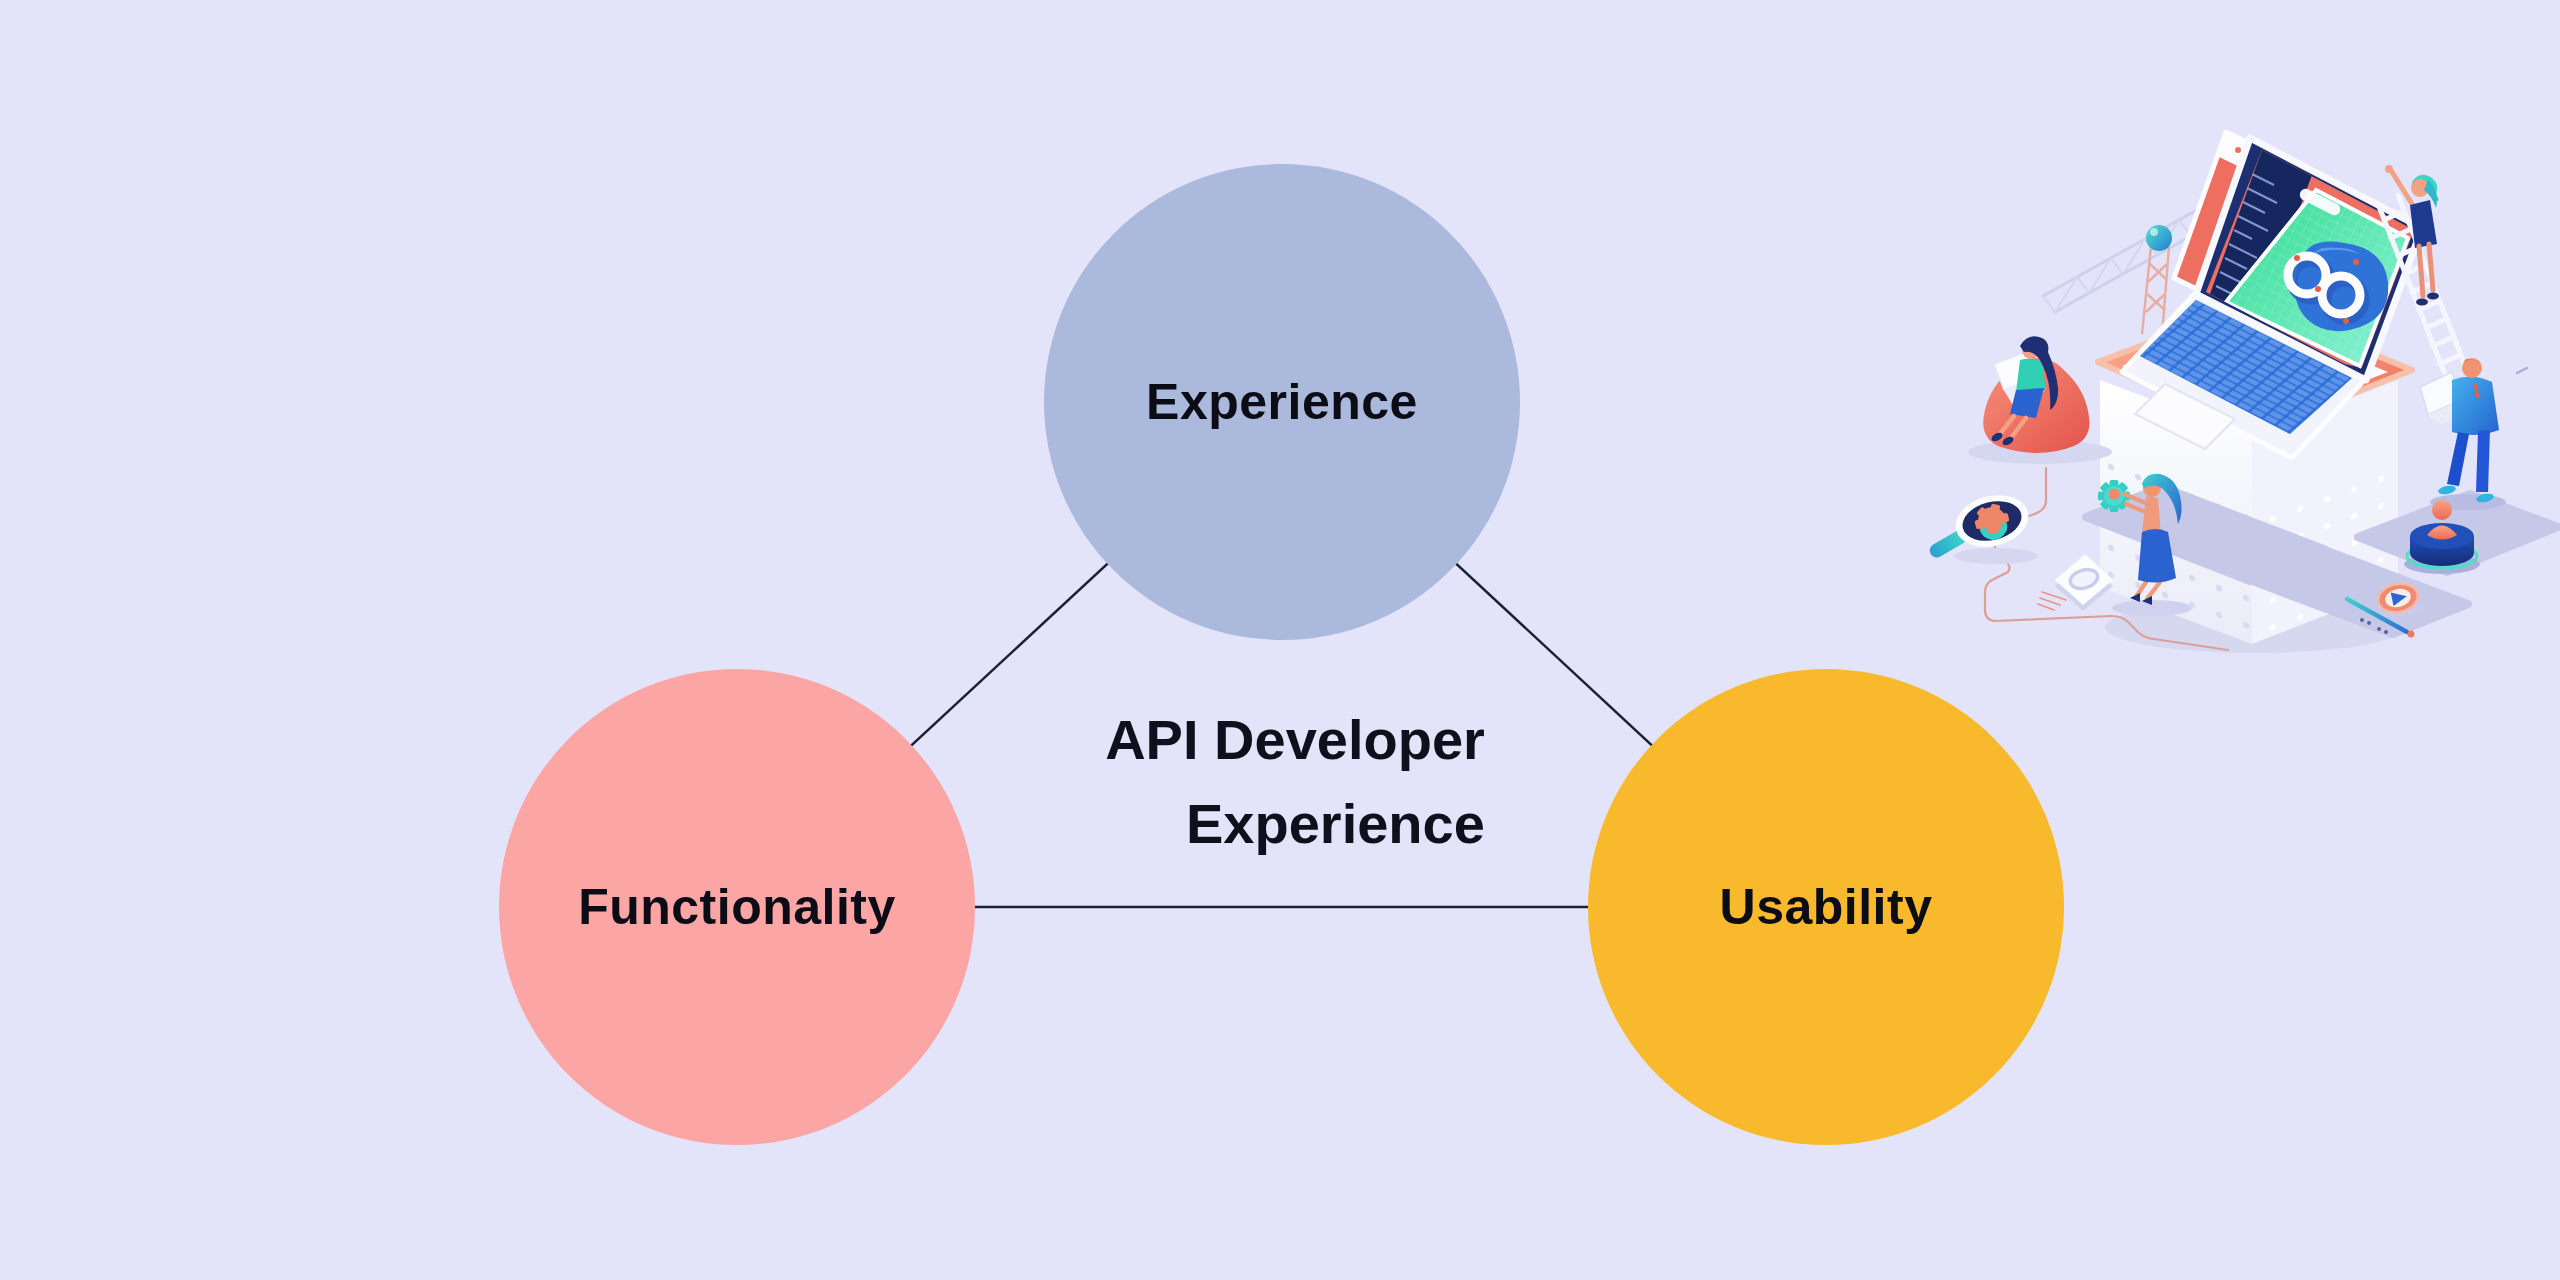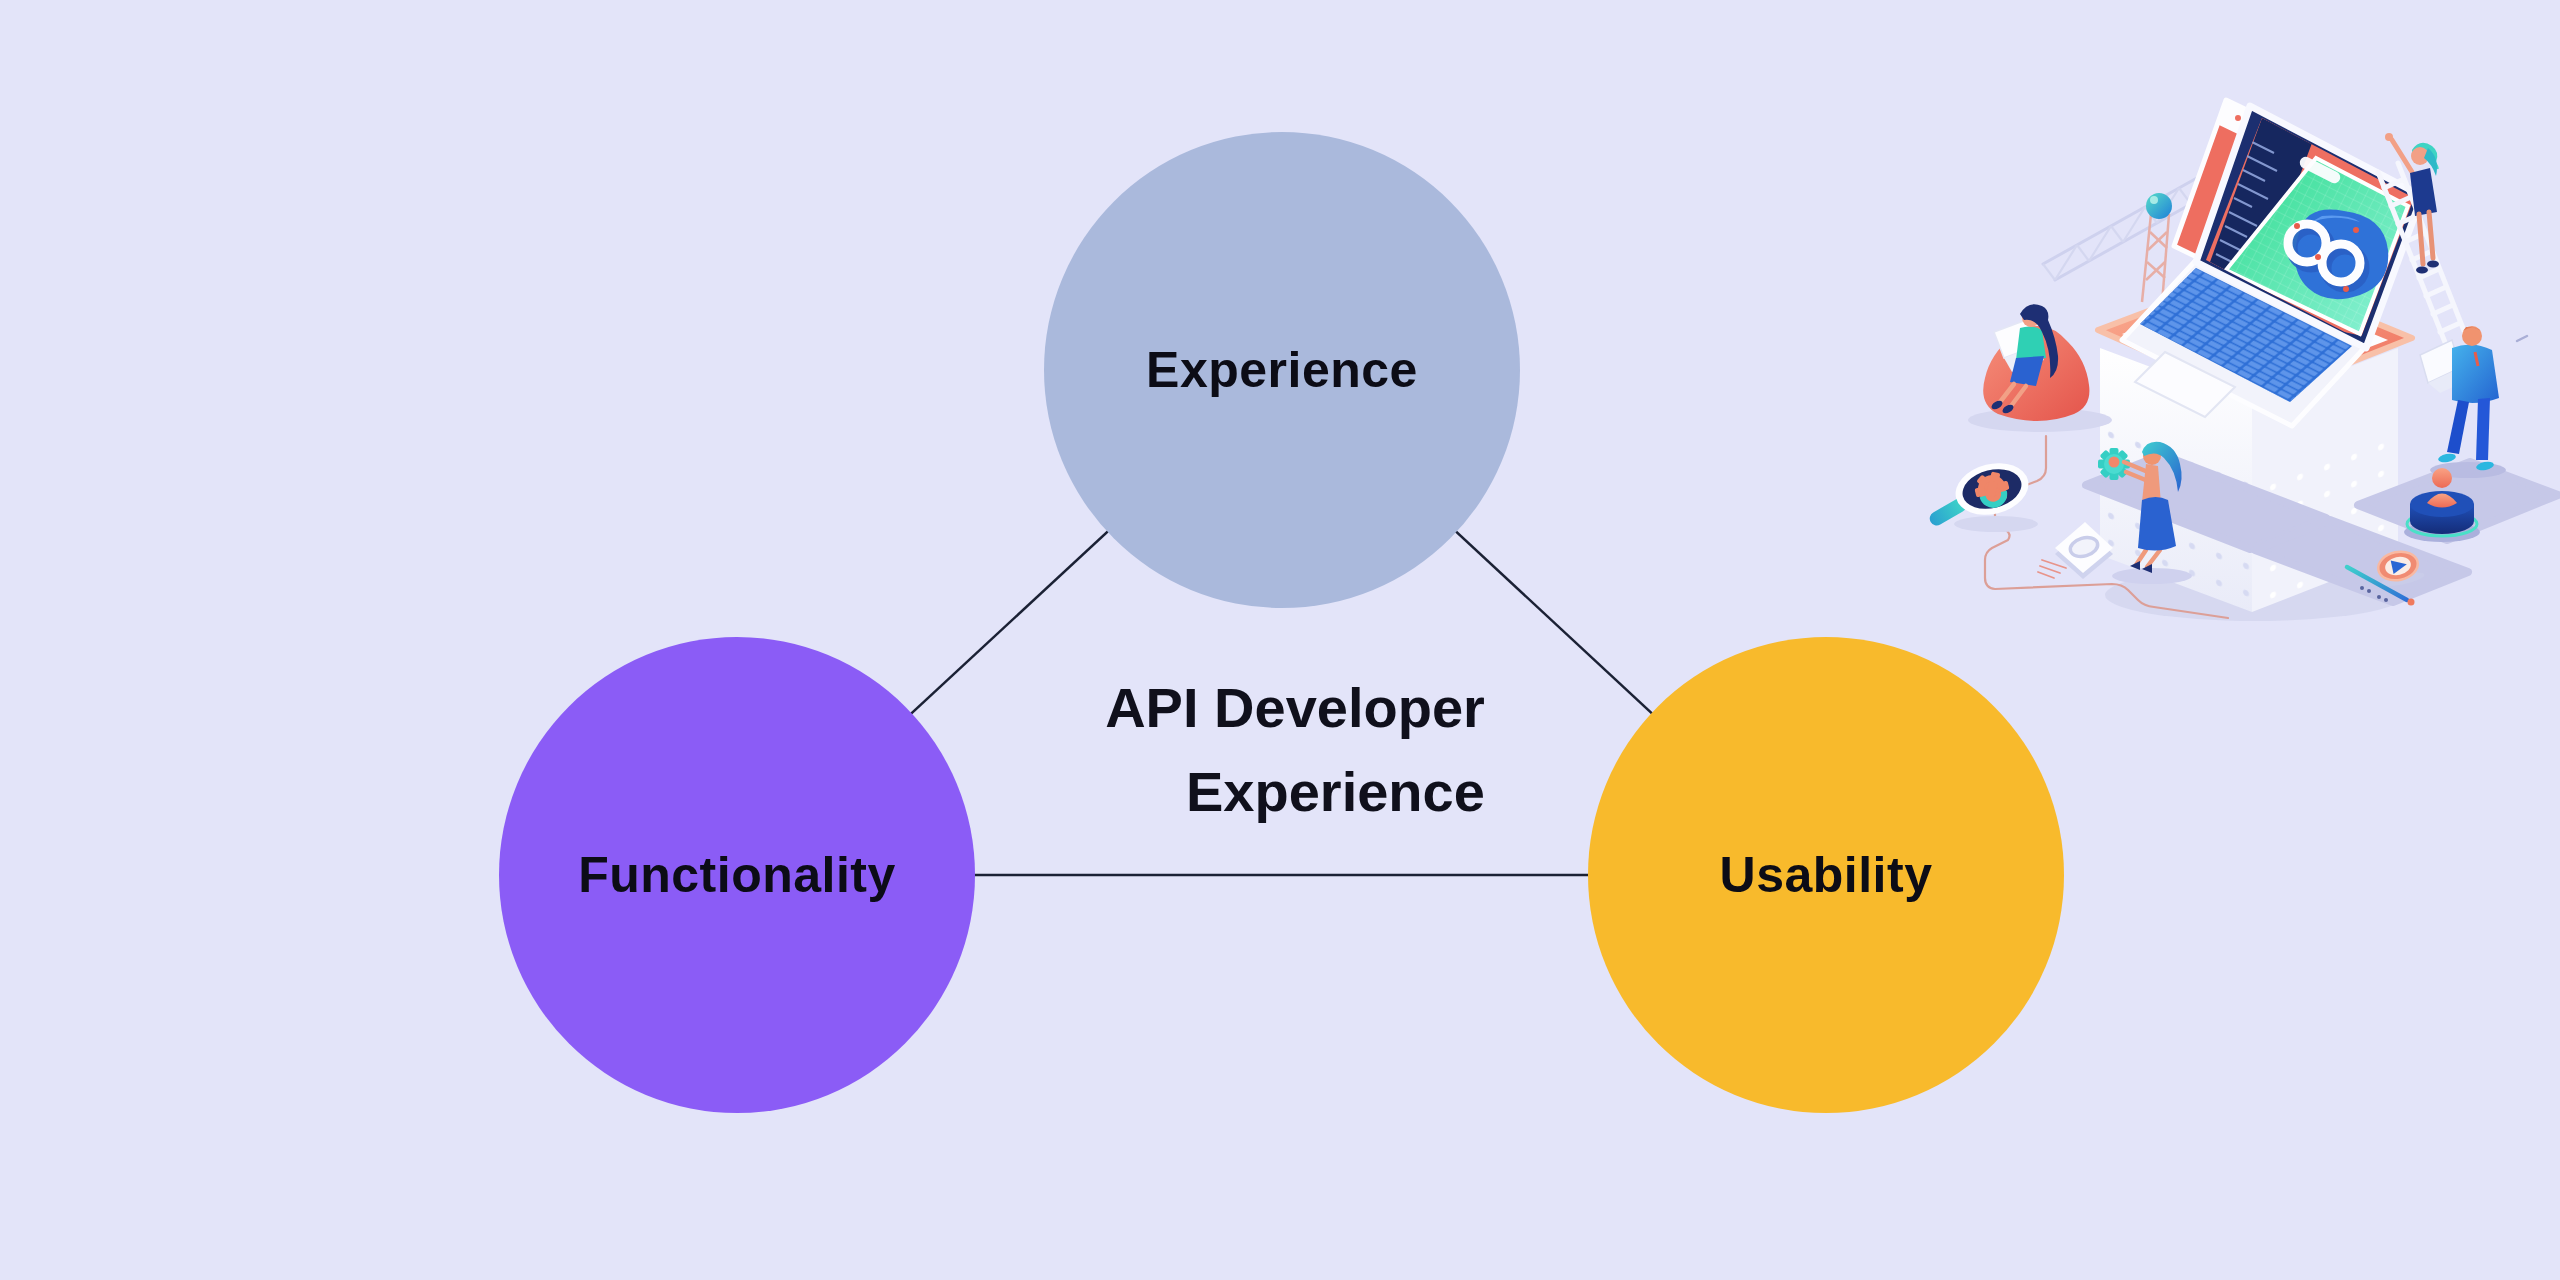--- a/index.html
+++ b/index.html
@@ -1,21 +1,21 @@
 <!DOCTYPE html>
 <html><head>
 <meta charset="utf-8">
 <style>
   html,body{margin:0;padding:0;}
   body{
     width:2560px;height:1280px;overflow:hidden;position:relative;
     background:#e3e4f9;
     font-family:"Liberation Sans","DejaVu Sans",sans-serif;
   }
-  .stage{position:absolute;inset:0;}
+  .stage{position:absolute;inset:0;margin-top:32px;}
   svg.connectors{position:absolute;left:0;top:0;}
   .node{
     position:absolute;width:476px;height:476px;border-radius:50%;
     display:flex;align-items:center;justify-content:center;
     font-weight:700;font-size:50px;letter-spacing:0.5px;color:#0c0c16;
   }
   .node-experience{left:1044px;top:132px;}
   .node-functionality{left:499px;top:637px;}
   .node-usability{left:1588px;top:637px;}
   .center-title{
@@ -33,21 +33,21 @@
 
   <svg class="connectors" width="2560" height="1280" viewBox="0 0 2560 1280">
     <line x1="1282" y1="370" x2="737" y2="875" stroke-width="2.5" style="stroke: rgb(27, 33, 53);"></line>
     <line x1="1282" y1="370" x2="1826" y2="875" stroke-width="2.5" style="stroke: rgb(27, 33, 53);"></line>
     <line x1="737" y1="875" x2="1826" y2="875" stroke-width="2.5" style="stroke: rgb(27, 33, 53);"></line>
   </svg>
 
   <div class="node node-experience" style="background: rgb(170, 185, 220);">
     <span>Experience</span>
   </div>
-  <div class="node node-functionality" style="background: #8b5cf6;">
+  <div class="node node-functionality" style="background: #fca5a5;">
     <span>Functionality</span>
   </div>
   <div class="node node-usability" style="background: rgb(248, 186, 44);">
     <span>Usability</span>
   </div>
 
   <div class="center-title">
     <span>API Developer</span>
     <span>Experience</span>
   </div>

